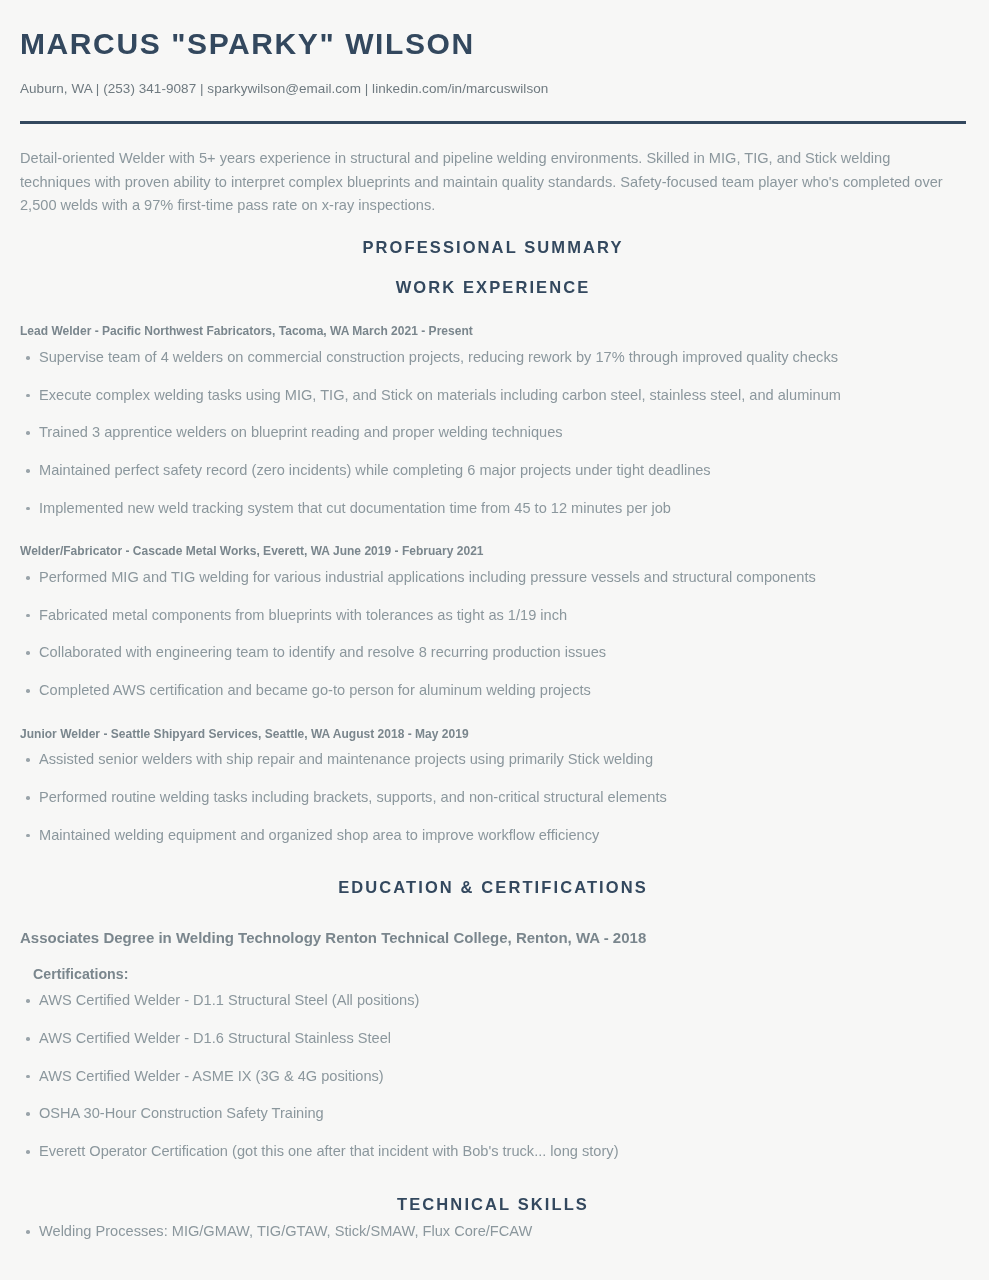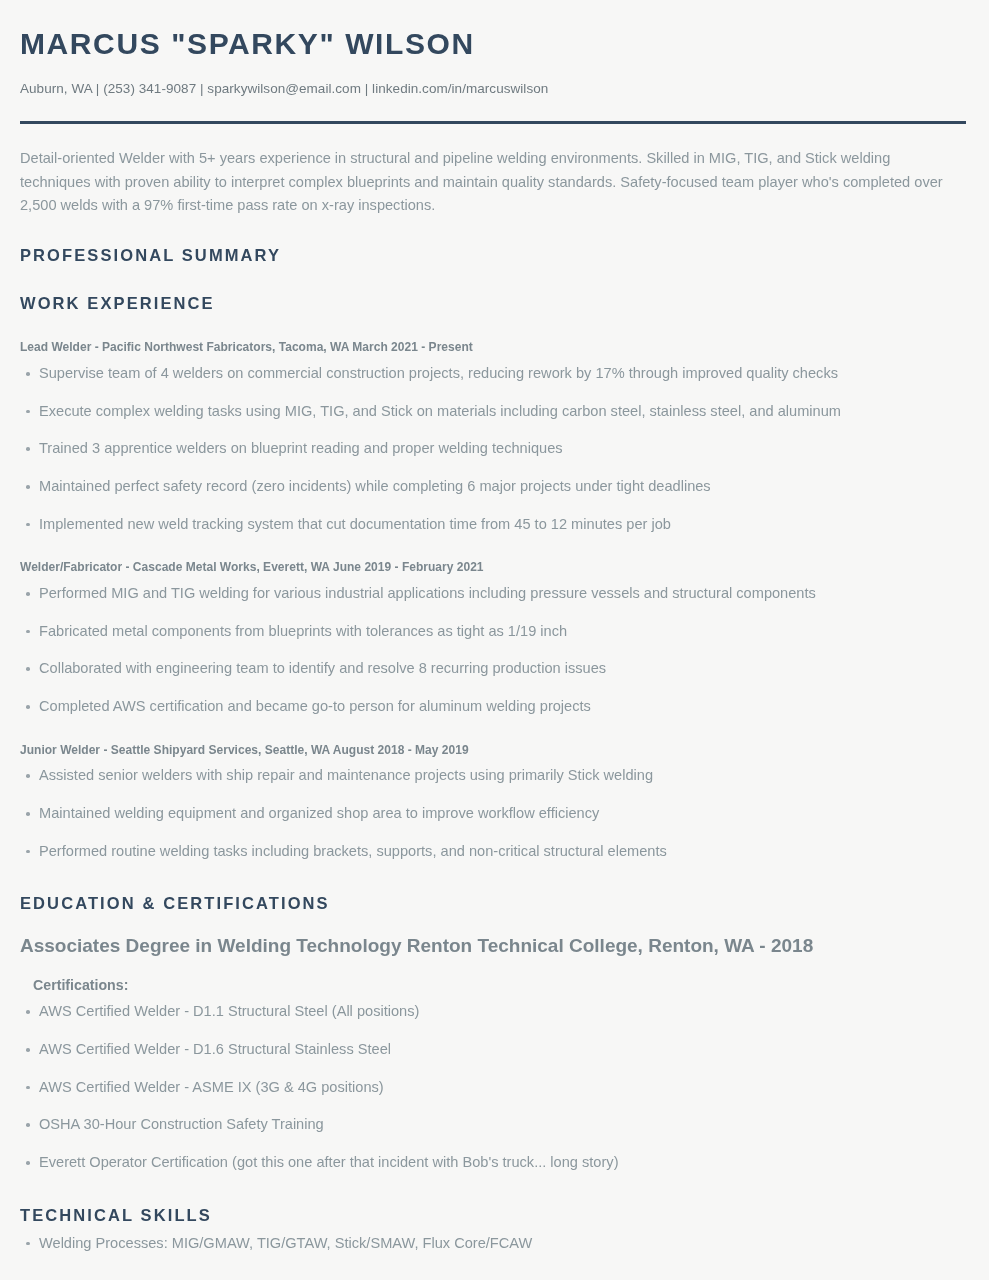--- a/index.html
+++ b/index.html
@@ -51,44 +51,45 @@
     line-height: 1.62;
     margin: 23px 0 0 0;
     max-width: 930px;
   }
 
   .section-heading {
     font-size: 16.5px;
     font-weight: bold;
     color: #33485e;
     letter-spacing: 2.1px;
-    margin: 28px 0 0 0;
+    margin: 20px 0 0 0;
     line-height: 1.2;
+    text-align: center;
   }
   .section-heading.tight-top {
     margin-top: 33px;
   }
 
   .entry-heading {
     font-size: 12px;
     font-weight: bold;
     color: #7a868d;
     margin: 26px 0 0 0;
     line-height: 1.3;
     letter-spacing: 0.02px;
   }
   .entry-heading.first {
     margin-top: 27px;
   }
 
   .edu-line {
-    font-size: 19px;
+    font-size: 15px;
     font-weight: bold;
     color: #7a868d;
-    margin: 20px 0 0 0;
+    margin: 30px 0 0 0;
     line-height: 1.3;
   }
   .cert-label {
     font-size: 14.2px;
     font-weight: bold;
     color: #7a868d;
     margin: 17px 0 0 13px;
     line-height: 1.3;
   }
 
@@ -157,22 +158,22 @@
   <ul class="bullets bullet-block">
     <li><span class="dot"></span><span>Performed MIG and TIG welding for various industrial applications including pressure vessels and structural components</span></li>
     <li><span class="dot"></span><span>Fabricated metal components from blueprints with tolerances as tight as 1/19 inch</span></li>
     <li><span class="dot"></span><span>Collaborated with engineering team to identify and resolve 8 recurring production issues</span></li>
     <li><span class="dot"></span><span>Completed AWS certification and became go-to person for aluminum welding projects</span></li>
   </ul>
 
   <div class="entry-heading">Junior Welder - Seattle Shipyard Services, Seattle, WA August 2018 - May 2019</div>
   <ul class="bullets bullet-block">
     <li><span class="dot"></span><span>Assisted senior welders with ship repair and maintenance projects using primarily Stick welding</span></li>
+    <li><span class="dot"></span><span>Performed routine welding tasks including brackets, supports, and non-critical structural elements</span></li>
     <li><span class="dot"></span><span>Maintained welding equipment and organized shop area to improve workflow efficiency</span></li>
-    <li><span class="dot"></span><span>Performed routine welding tasks including brackets, supports, and non-critical structural elements</span></li>
   </ul>
 
   <h2 class="section-heading tight-top">EDUCATION &amp; CERTIFICATIONS</h2>
 
   <div class="edu-line">Associates Degree in Welding Technology Renton Technical College, Renton, WA - 2018</div>
 
   <div class="cert-label">Certifications:</div>
 
   <ul class="bullets bullet-block certs-block">
     <li><span class="dot"></span><span>AWS Certified Welder - D1.1 Structural Steel (All positions)</span></li>

